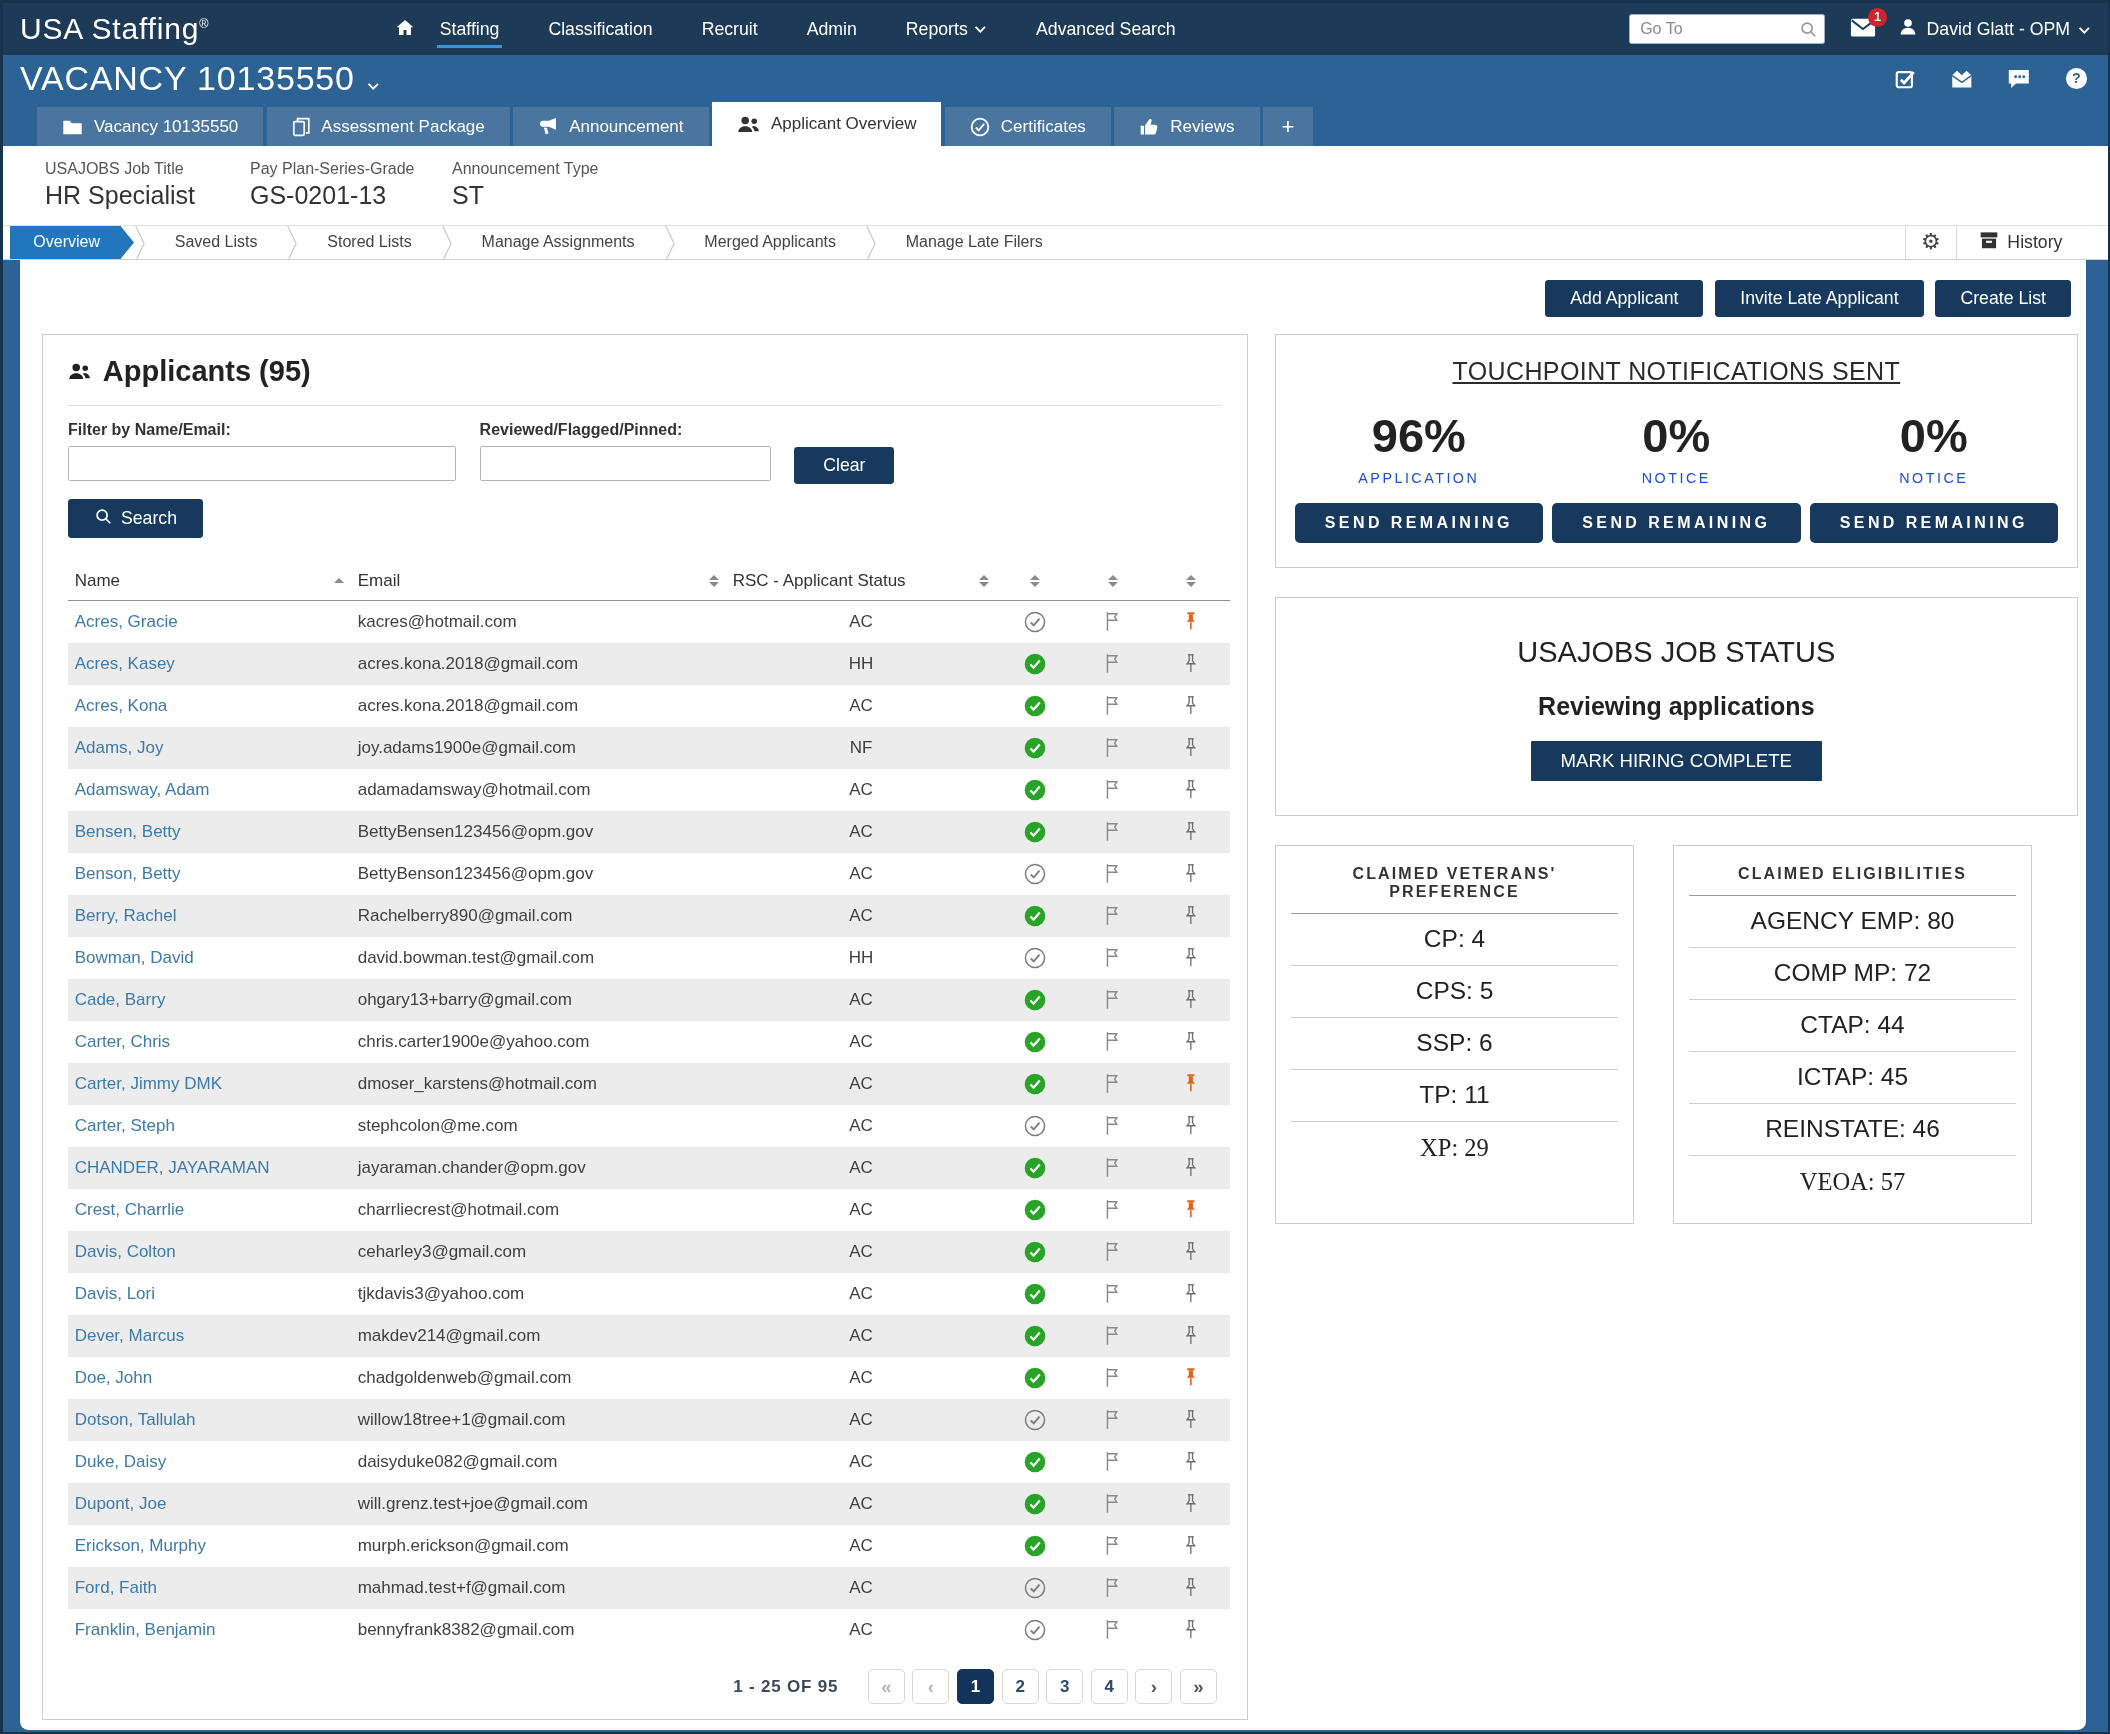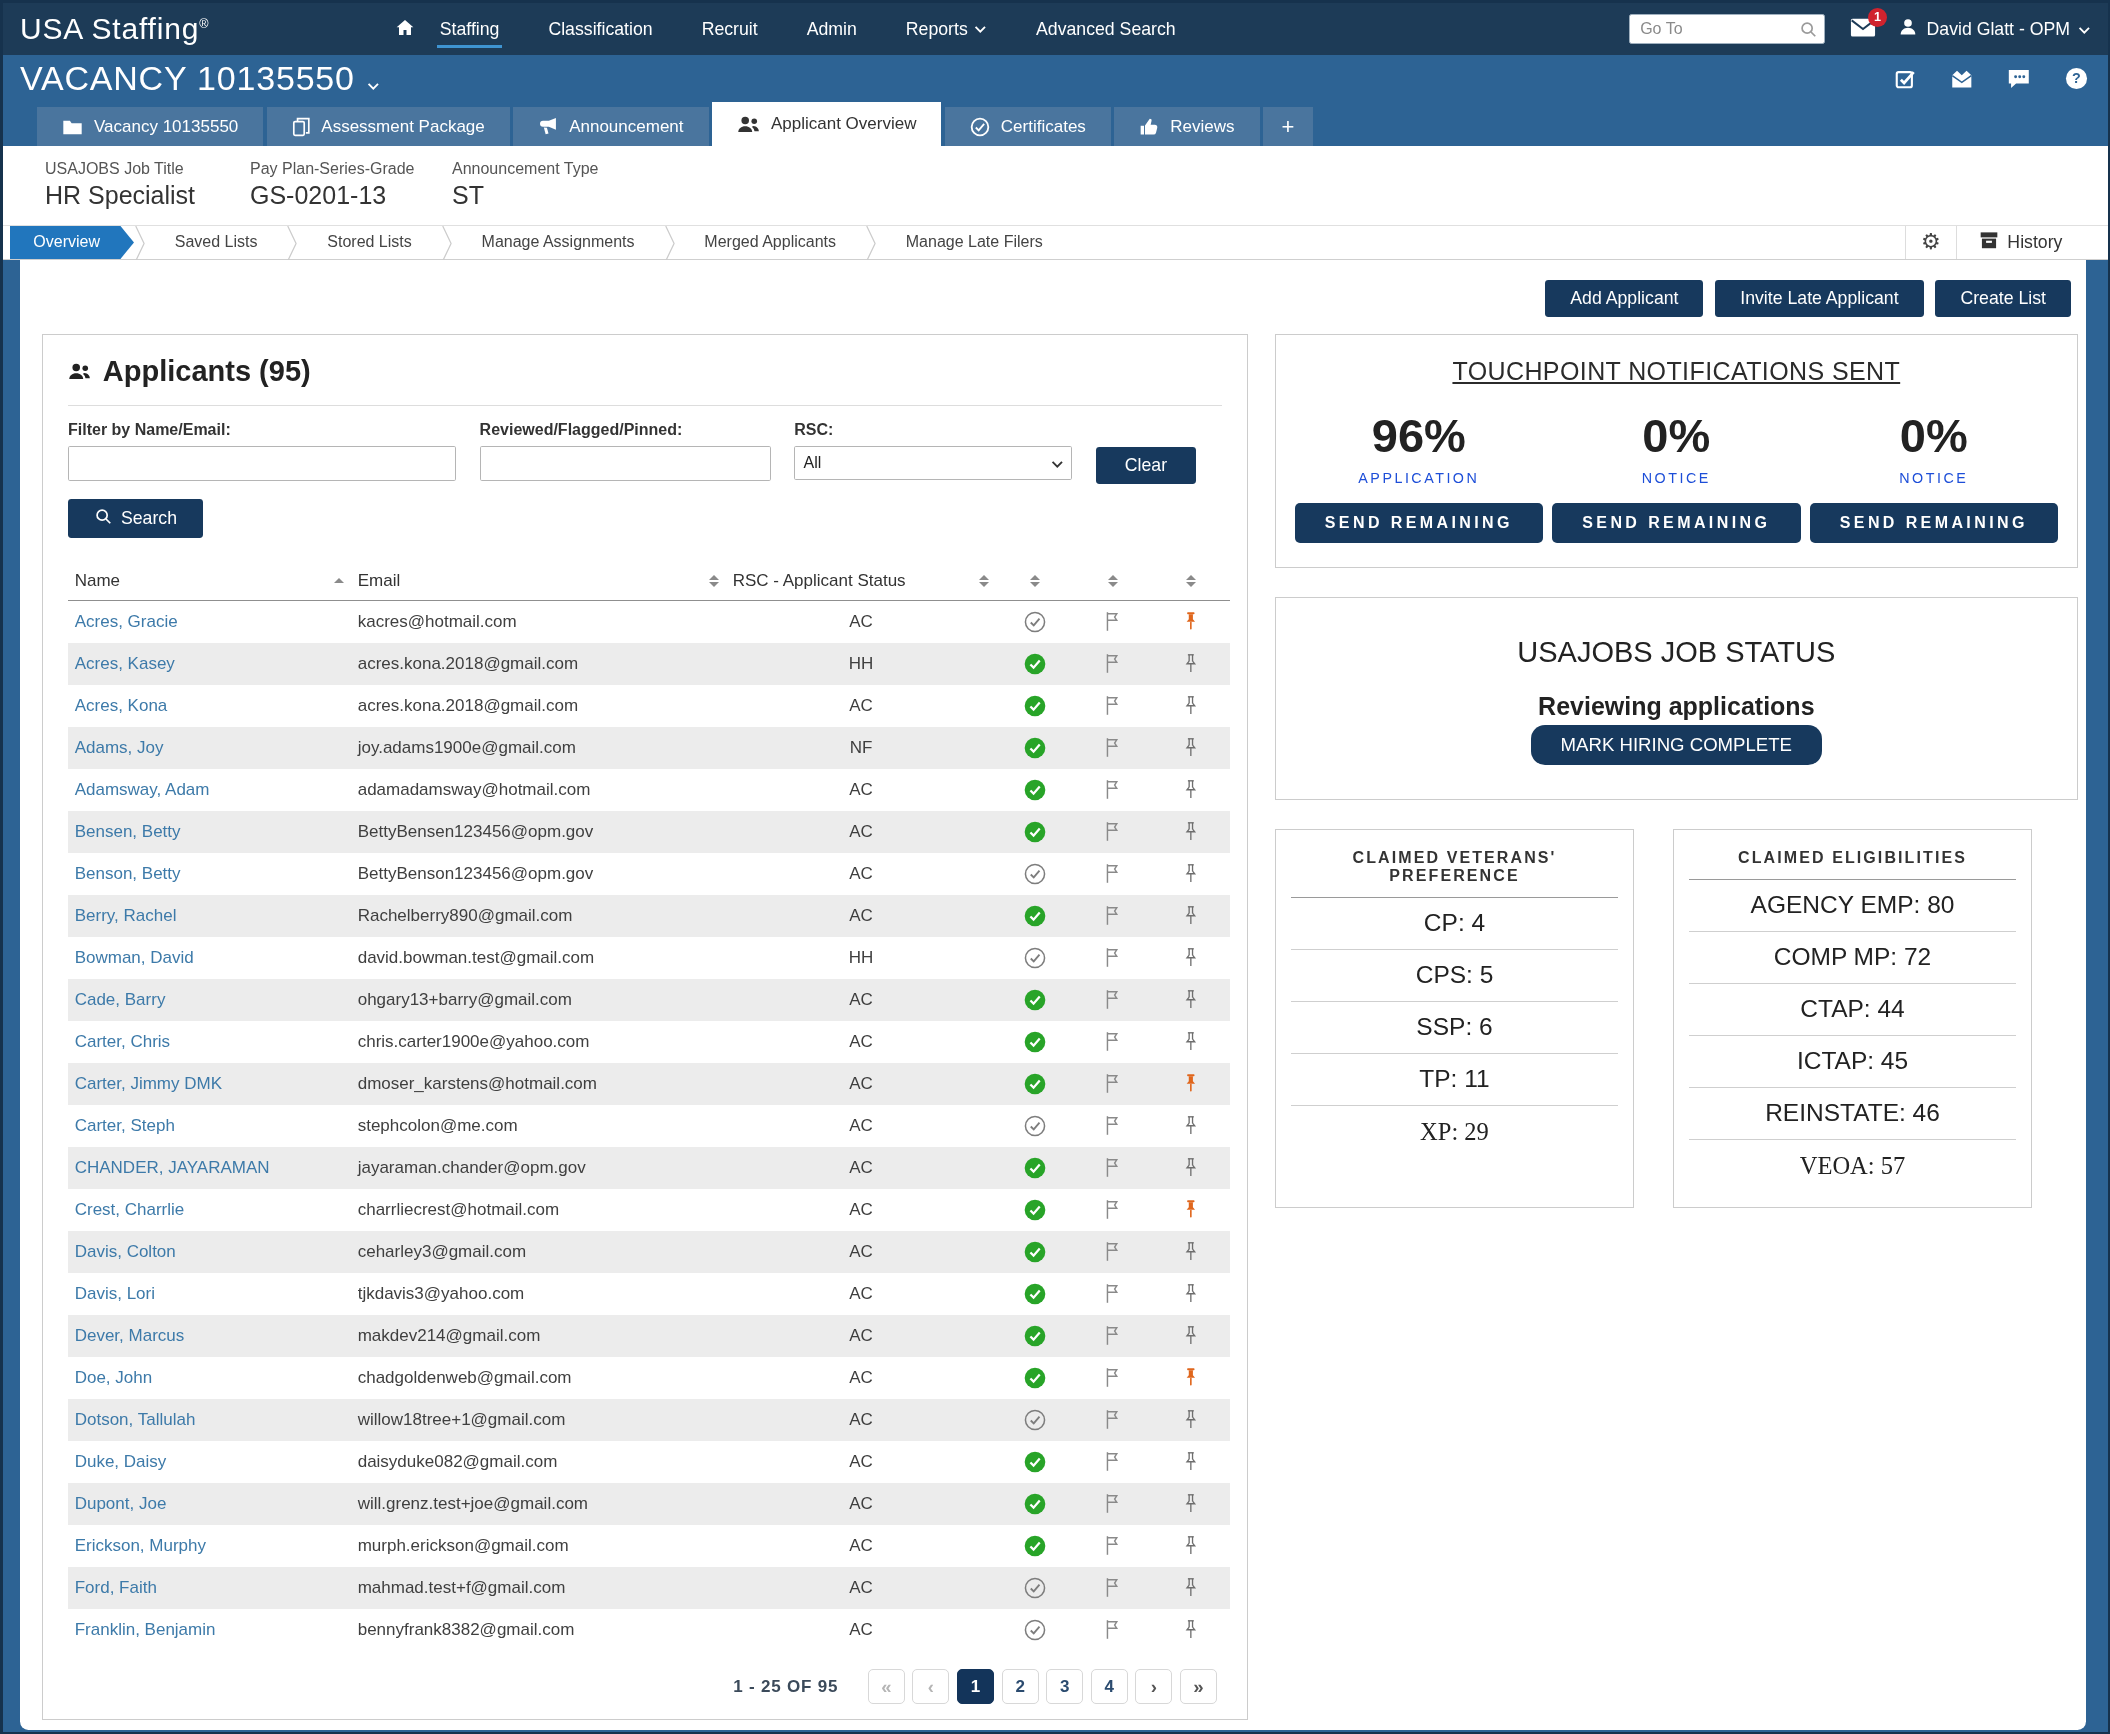--- a/index.html
+++ b/index.html
@@ -115,21 +115,21 @@
   .tp-title{ text-align:center; font-size:25px; color:#2b2b2b; letter-spacing:0.4px;text-decoration:underline; }
   .tp-metrics{ display:flex; gap:9px; margin-top:22px; }
   .tp-col{ flex:1; display:flex; flex-direction:column; align-items:center; }
   .tp-pct{ font-size:47px; font-weight:bold; color:#222; }
   .tp-label{ font-size:14.3px; font-weight:normal; letter-spacing:2.5px; color:#1d4ed8; text-align:center; line-height:1.5; margin-top:5px;}
   .tp-send{ margin-top:13.5px; width:100%; height:40px; background:#17395d; color:#fff; border:none; border-radius:5px;
             font-size:16px; font-weight:bold; letter-spacing:3.4px; font-family:inherit; cursor:pointer; }
   .js-panel{ padding:38px 17px 34px; text-align:center; }
   .js-title{ font-size:29px; color:#222; font-weight:300; }
   .js-status{ font-size:25px; color:#222; margin-top:23.6px; font-weight:bold; }
-  .js-btn{ margin-top:4px; height:40px; padding:0 30px; background:#17395d; color:#fff; border:none; border-radius:14px;
+  .js-btn{ margin-top:20px; height:40px; padding:0 30px; background:#17395d; color:#fff; border:none; border-radius:1px;
            font-size:18.6px; font-family:inherit; cursor:pointer; }
   .claims-row{ display:flex; gap:39px; }
   .claim-panel{ width:359px; padding:18.6px 0 34px; }
   .claim-panel.tall{ padding-bottom:15px; }
   .claim-title{ text-align:center; font-size:16px; font-weight:bold; letter-spacing:2.1px; color:#333;
                 padding:0 17px 11.8px; border-bottom:1.7px solid #9a9a9a; margin:0 15px; }
   .claim-list{ list-style:none; }
   .claim-list li{ text-align:center; font-size:24.5px; color:#222; height:52px; display:flex; align-items:center;
                   justify-content:center; border-bottom:0.8px solid #cfcfcf; margin:0 15px; }
   .claim-list li:last-child{ border-bottom:none;font-family:Liberation Serif, serif; }
@@ -382,31 +382,20 @@
           <hr class="ap-divider">
 
           <div class="filters">
             <div class="f-col">
               <label class="f-label">Filter by Name/Email:</label>
               <input class="f-input f-name" style="">
             </div>
             <div class="f-col">
               <label class="f-label">Reviewed/Flagged/Pinned:</label>
               <input class="f-input f-rfp" style="">
-            </div>
-            <div class="f-col">
-              <label class="f-label">RSC:</label>
-              <div class="select-wrap">
-                <div class="f-select">
-                    <span>All</span>
-                  </div>
-                <span class="sel-caret ic"><svg viewBox="0 0 16 10" width="12.6" height="8.4" fill="none" stroke="currentColor" stroke-width="2.4">
-                      <path d="M2 2 8 8 14 2"></path>
-                    </svg></span>
-              </div>
             </div>
             <button class="btn-navy btn-clear">Clear</button>
           </div>
           <button class="btn-navy btn-search">
             <span class="ic" id="search-btn-icon"><svg viewBox="0 0 24 24" width="18.6" height="18.6" fill="none" stroke="currentColor" stroke-width="2.2">
                   <circle cx="10.5" cy="10.5" r="6.5"></circle>
                   <path d="M15.5 15.5 21 21"></path>
                 </svg></span>
             <span>Search</span>
           </button>

